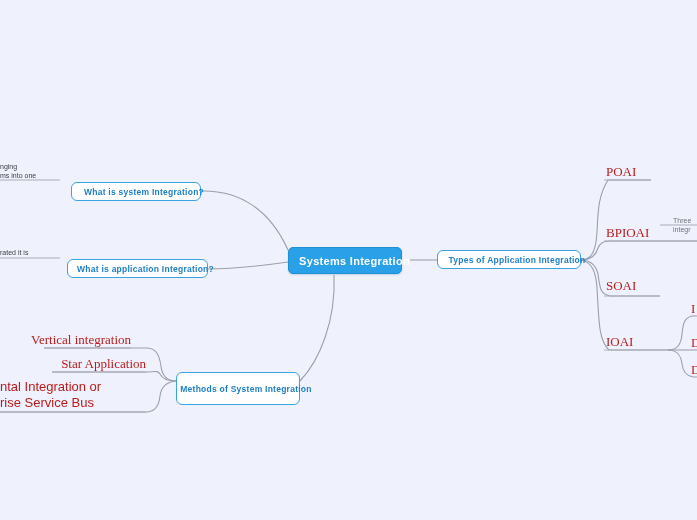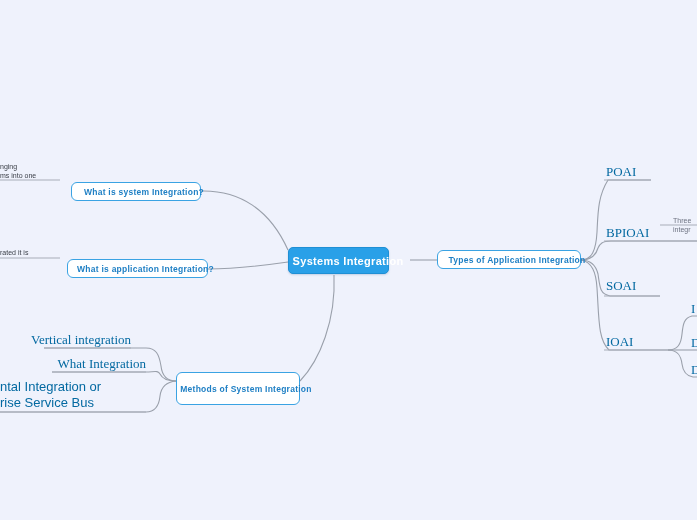--- a/index.html
+++ b/index.html
@@ -63,21 +63,21 @@
     align-items: center;
     justify-content: center;
     white-space: nowrap;
     padding-left: 16px;
   }
 
   
   .node-leaf {
     position: absolute;
     box-sizing: border-box;
-    color: #0369a1;
+    color: #b91c1c;
     font-family: "Liberation Serif", serif;
     font-size: 13px;
     line-height: 15px;
     white-space: nowrap;
     display: flex;
     align-items: flex-end;
   }
   .node-leaf.sans {
     font-family: "Liberation Sans", sans-serif;
     font-size: 13px;
@@ -151,21 +151,21 @@
       <path d="M604,350 L668,350"></path>
       <path d="M44,348 L131,348"></path>
       <path d="M52,372 L146,372"></path>
       <path d="M0,412 L146,412"></path>
       <path d="M0,180 L60,180"></path>
       <path d="M0,258 L60,258"></path>
       <path d="M660,225 L697,225"></path>
     </g>
   </svg>
 
-  <div class="node-root" style="left:288px; top:247px; width:101px; height:27px;padding-left:19px;">
+  <div class="node-root" style="left:288px; top:247px; width:114px; height:27px;padding-left:19px;">
     <span>Systems Integration</span>
   </div>
 
   <div class="node-box" style="left:71px; top:182px; width:130px; height:19px;">
     <span>What is system Integration?</span>
   </div>
 
   <div class="node-box" style="left:67px; top:259px; width:141px; height:19px;">
     <span>What is application Integration?</span>
   </div>
@@ -204,21 +204,21 @@
 
   <div class="node-leaf right" style="left:691px; top:357px; height:20px;">
     <span>D</span>
   </div>
 
   <div class="node-leaf sans leftal" style="left:0px; top:327px; width:131px; height:20px;">
     <span>Vertical integration</span>
   </div>
 
   <div class="node-leaf sans leftal" style="left:0px; top:351px; width:146px; height:20px;">
-    <span>What Integration</span>
+    <span>Star Application</span>
   </div>
 
   <div class="node-leaf sans two-line" style="left:0px; top:379px; width:146px; height:33px; align-items:flex-start;">
     <span style="white-space:pre-line;">ntal Integration or
 rise Service Bus</span>
   </div>
 
   <div class="note dark" style="left:0px; top:162px; width:58px;">nging
 ms into one</div>
 

